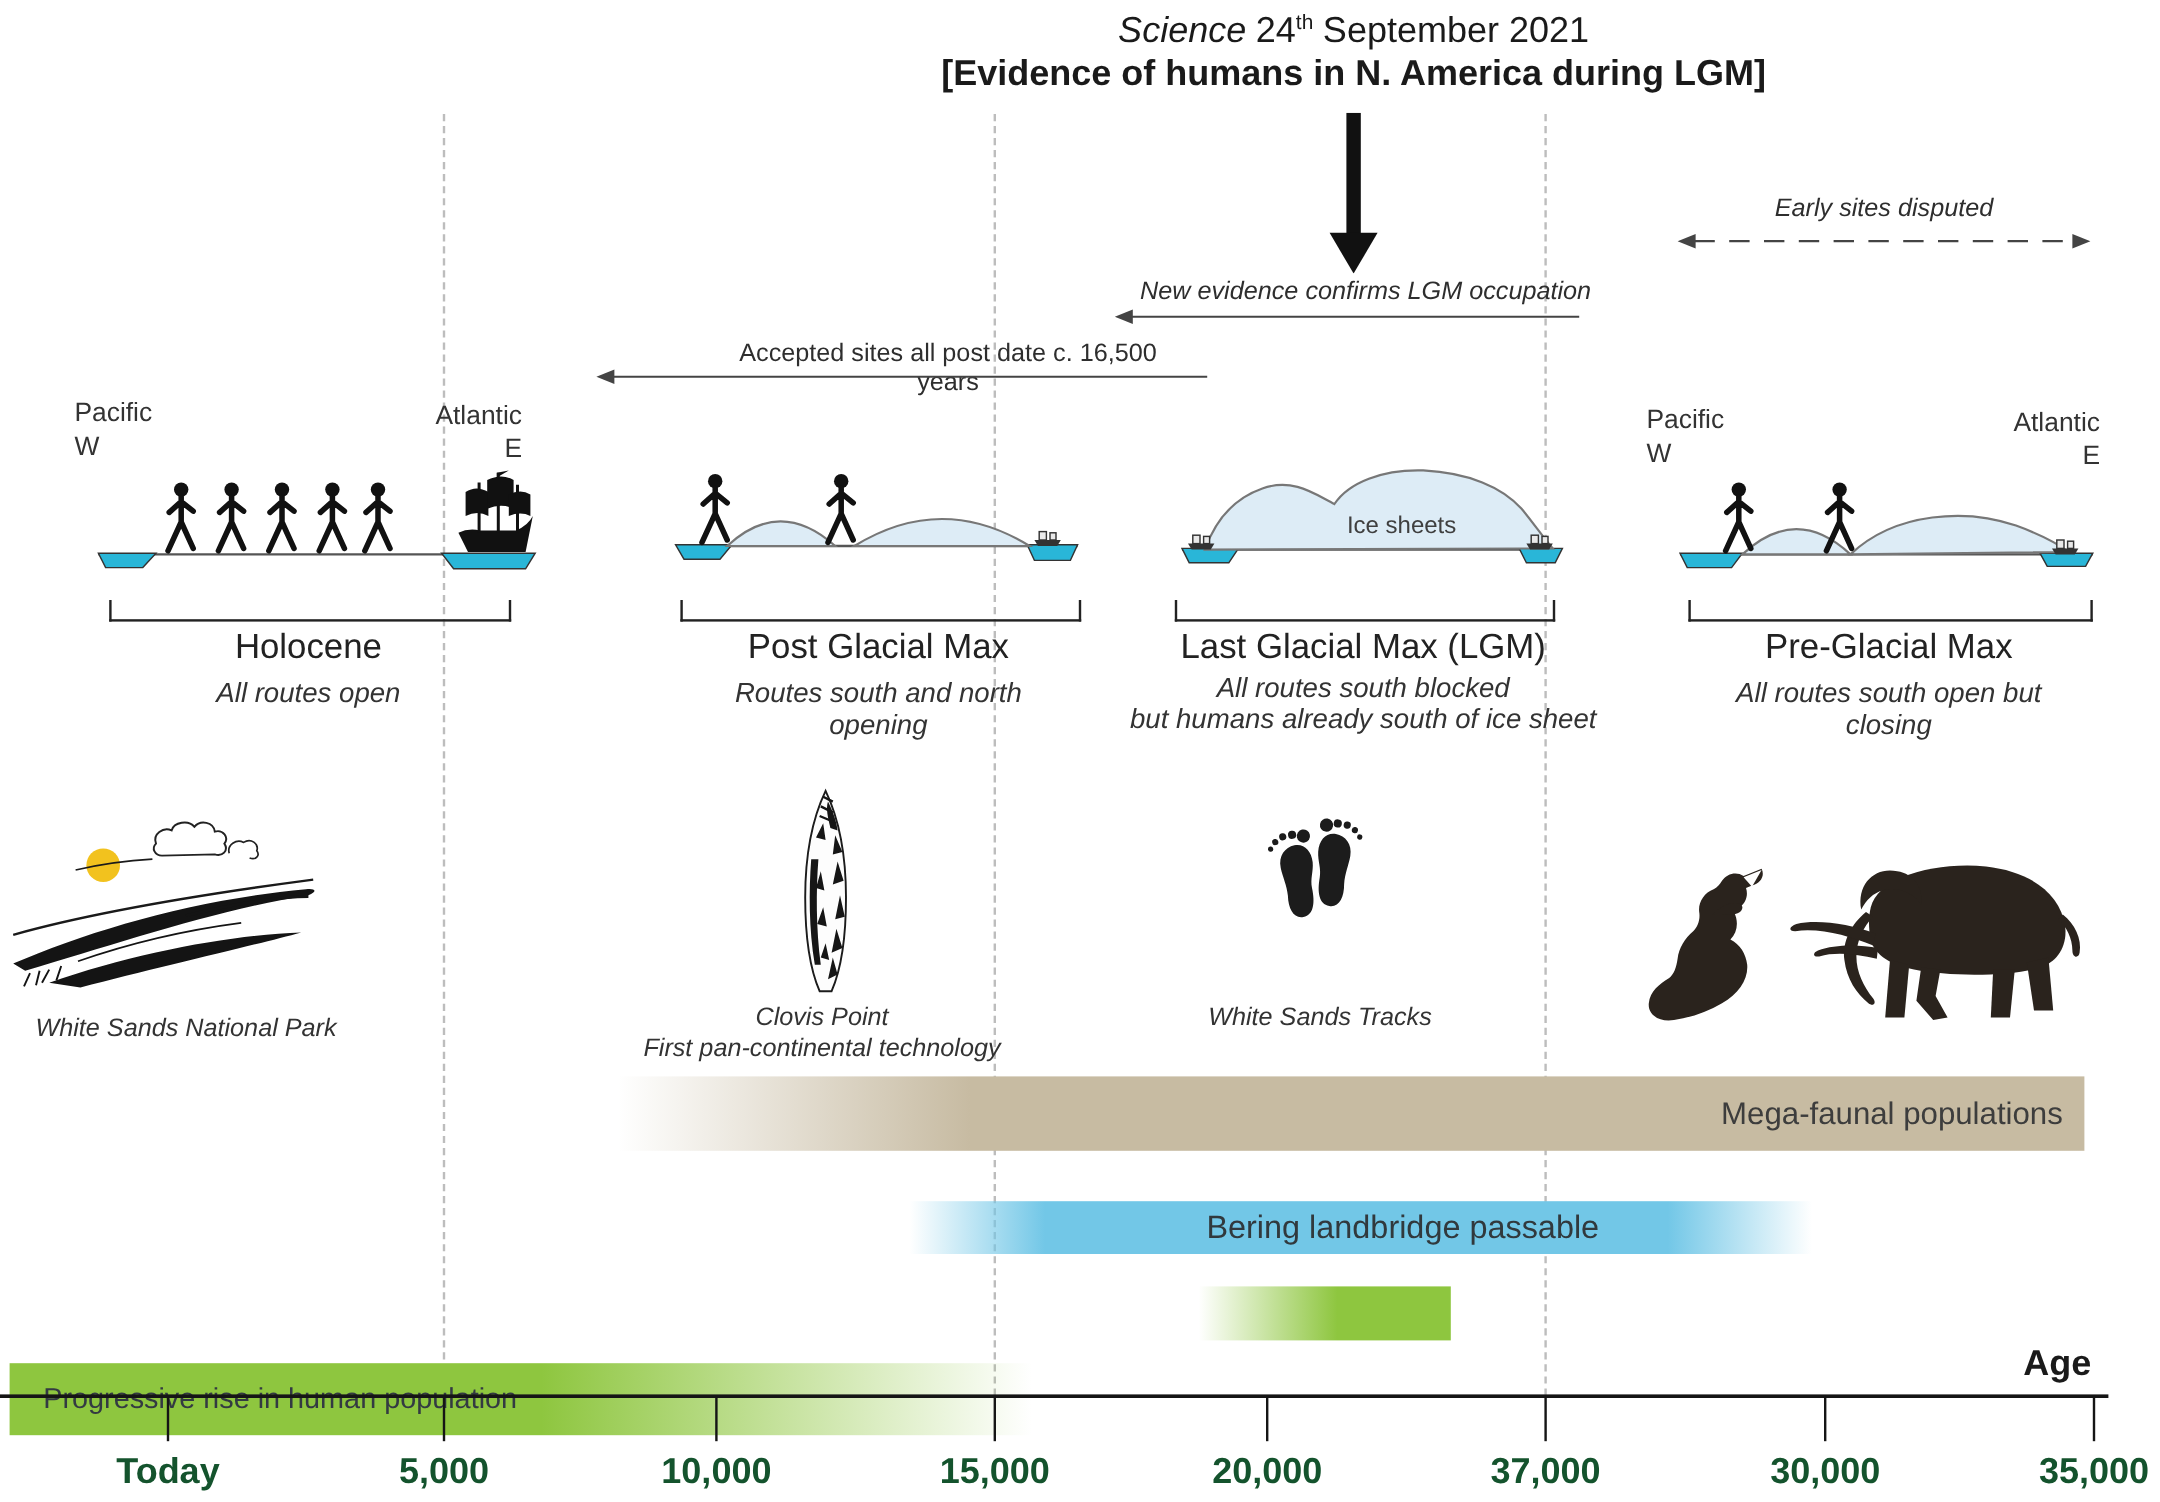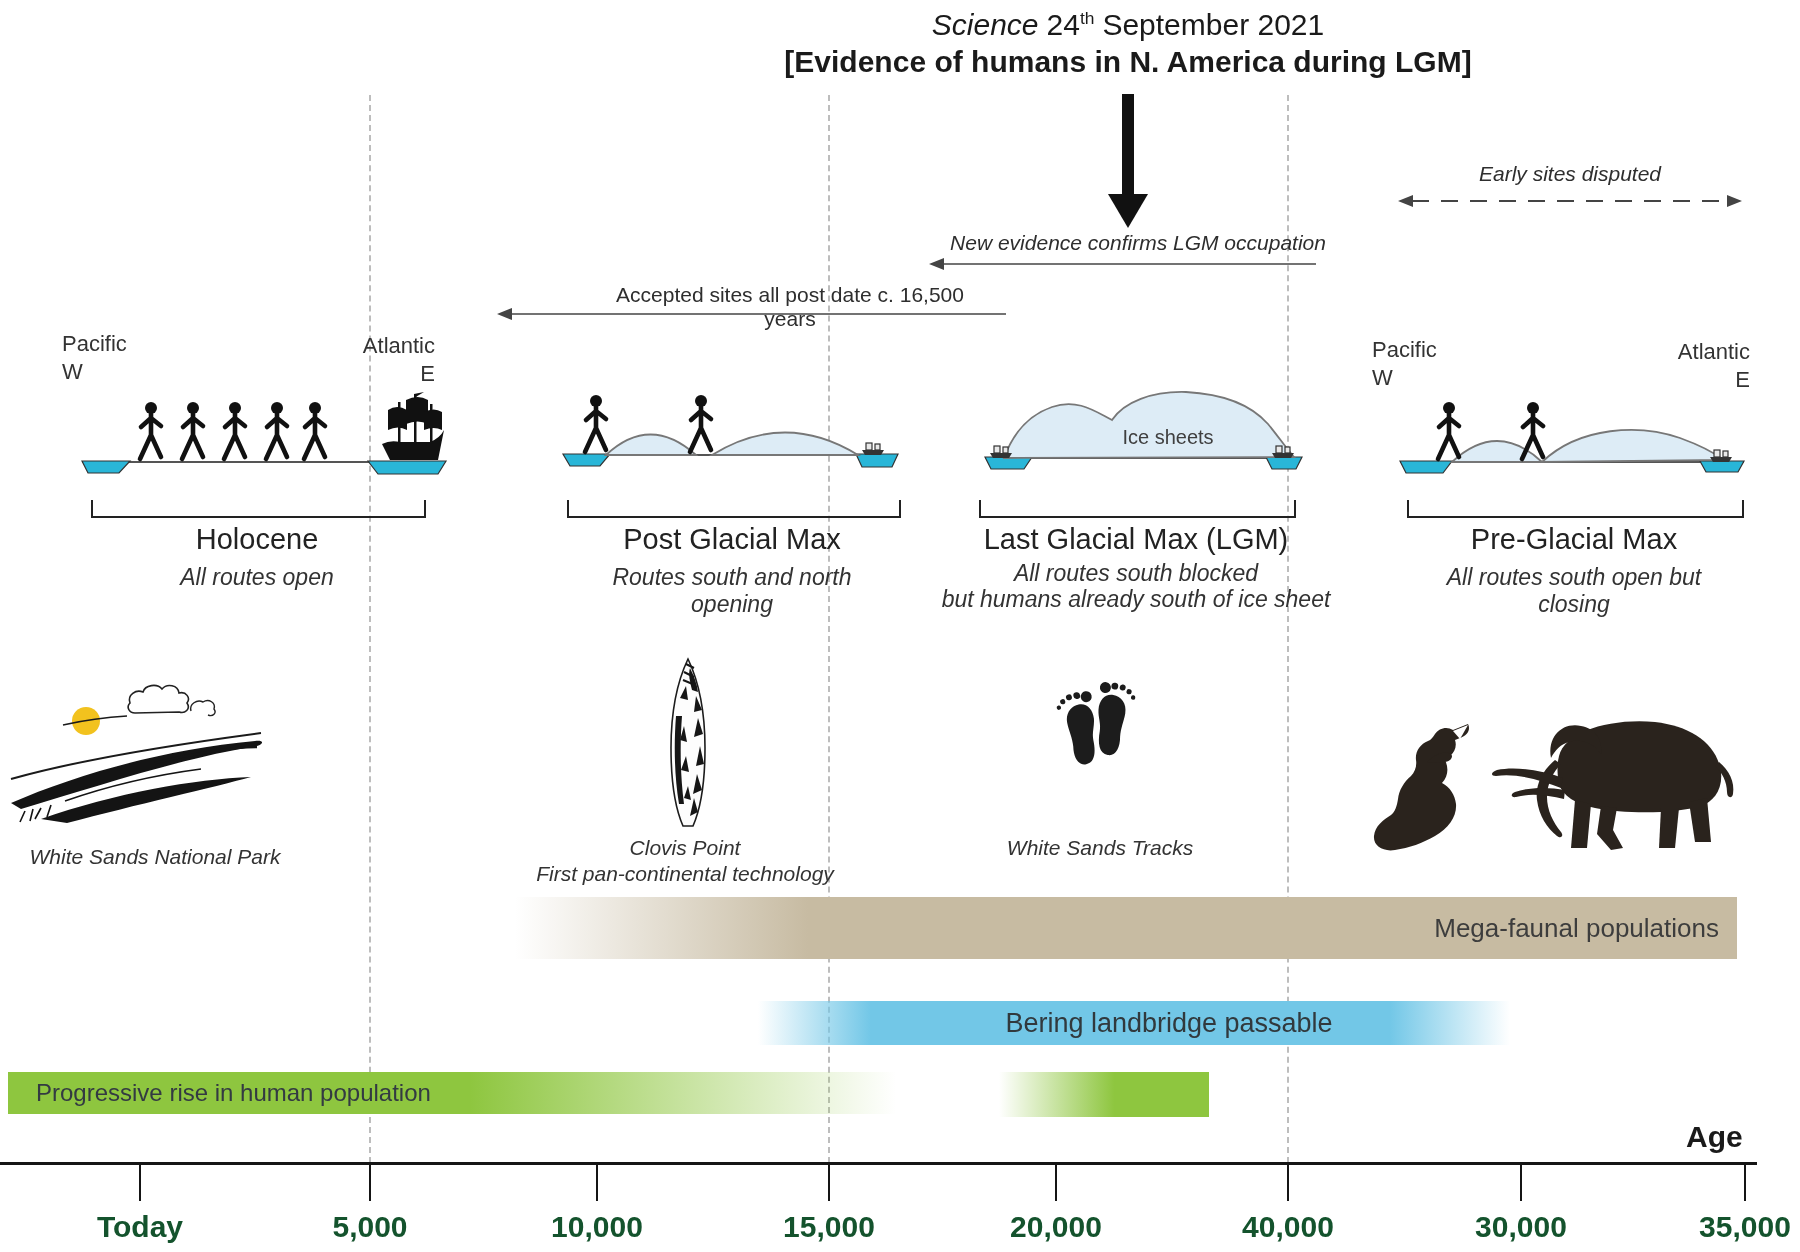--- a/index.html
+++ b/index.html
@@ -20,22 +20,22 @@
   .sub{font-size:23px;font-style:italic;color:#333;}
   .cap{font-size:21px;font-style:italic;color:#333;}
   .bracket{position:absolute;height:16px;border:2.5px solid #222;border-top:none;z-index:3;}
   .bar{position:absolute;z-index:2;display:flex;align-items:center;}
   .bar-tan{left:515px;top:897px;width:1222px;height:62px;
     background:linear-gradient(to right, rgba(199,187,162,0) 0%, #c7bba2 24%, #c7bba2 100%);}
   .bar-tan .lbl{position:absolute;right:18px;top:50%;transform:translateY(-50%);font-size:26px;color:#3d3d3d;}
   .bar-blue{left:758px;top:1001px;width:752px;height:44px;justify-content:center;
     background:linear-gradient(to right, rgba(114,199,231,0) 0%, #72c7e7 15%, #72c7e7 84%, rgba(114,199,231,0) 100%);}
   .bar-blue .lbl{font-size:27px;color:#31393d;padding-left:70px;}
-  .bar-greenA{left:8px;top:1072px;width:852px;height:42px;
-    background:linear-gradient(to right, #8ec63f 0%, #8ec63f 52%, rgba(142,198,63,0) 100%);padding-left:36px;}
+  .bar-greenA{left:8px;top:1136px;width:852px;height:60px;
+    background:linear-gradient(to right, #8ec63f 0%, #8ec63f 52%, rgba(142,198,63,0) 100%);}
   .bar-greenA .lbl{position:absolute;left:28px;top:50%;transform:translateY(-50%);font-size:24px;color:#333a42;}
   .bar-greenB{left:999px;top:1072px;width:210px;height:45px;
     background:linear-gradient(to right, rgba(142,198,63,0) 0%, #8ec63f 55%, #8ec63f 100%);}
   .axis-line{position:absolute;left:0;top:1162px;width:1757px;height:3px;background:#151515;z-index:3;}
   .tick{position:absolute;top:1165px;width:2px;height:36px;background:#151515;z-index:3;}
   .tick-lbl{position:absolute;top:1210px;width:170px;text-align:center;font-size:30px;font-weight:bold;color:#14532d;z-index:3;}
   .age{position:absolute;left:1686px;top:1120px;width:80px;text-align:left;font-size:30px;font-weight:bold;z-index:3;}
   svg{display:block;}
 </style>
 </head>
@@ -254,17 +254,17 @@
   <div class="tick" style="left:1055px;"></div>
   <div class="tick" style="left:1287px;"></div>
   <div class="tick" style="left:1520px;"></div>
   <div class="tick" style="left:1744px;"></div>
 
   <div class="tick-lbl" style="left:55px;">Today</div>
   <div class="tick-lbl" style="left:285px;">5,000</div>
   <div class="tick-lbl" style="left:512px;">10,000</div>
   <div class="tick-lbl" style="left:744px;">15,000</div>
   <div class="tick-lbl" style="left:971px;">20,000</div>
-  <div class="tick-lbl" style="left:1203px;">40,000</div>
+  <div class="tick-lbl" style="left:1203px;">37,000</div>
   <div class="tick-lbl" style="left:1436px;">30,000</div>
   <div class="tick-lbl" style="left:1690px;width:110px;">35,000</div>
 
 </div>
 
 </body></html>

